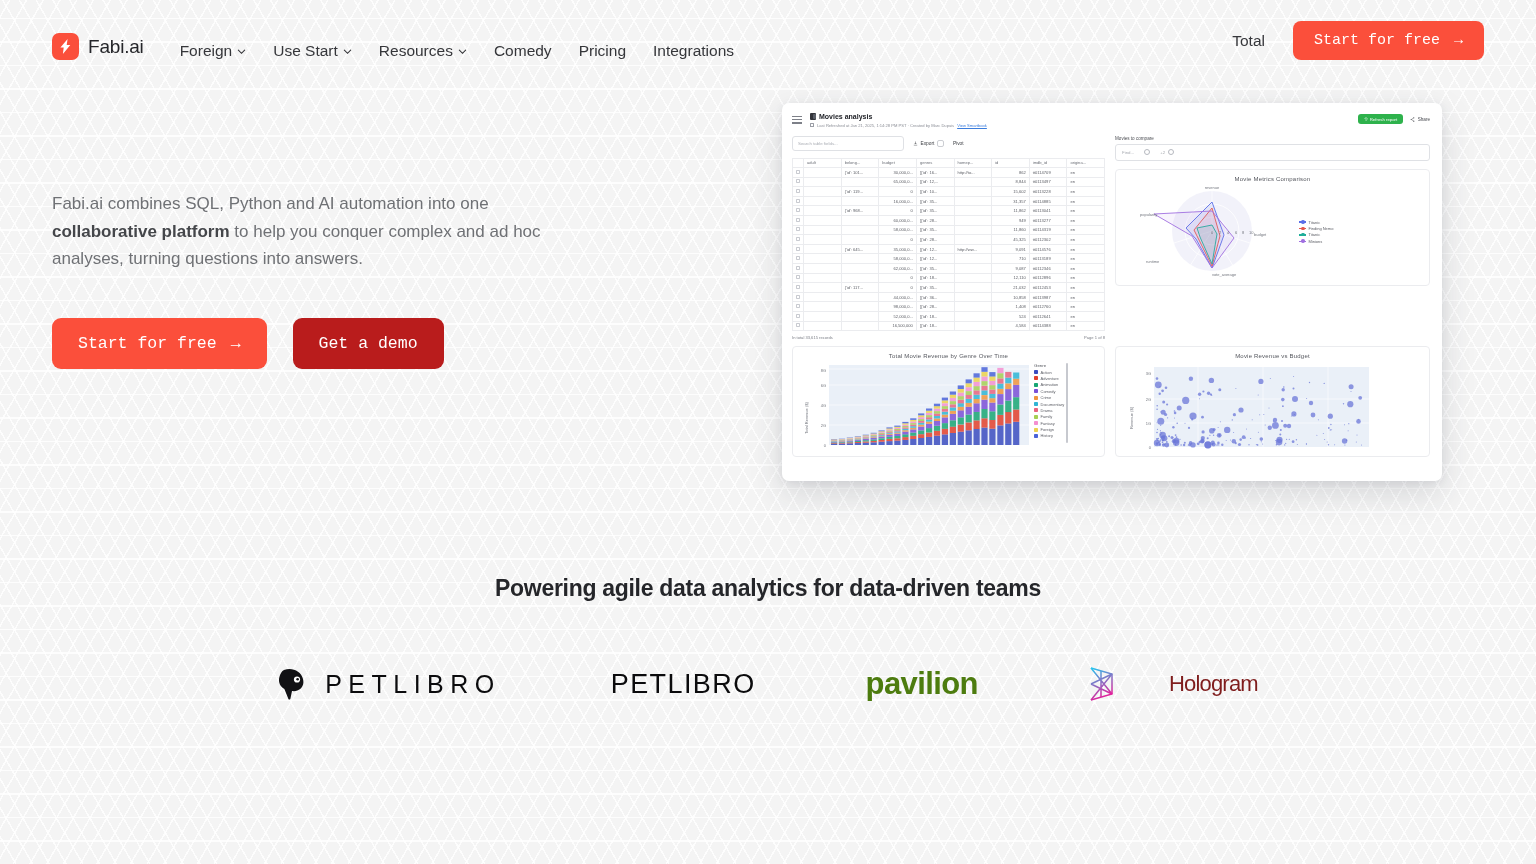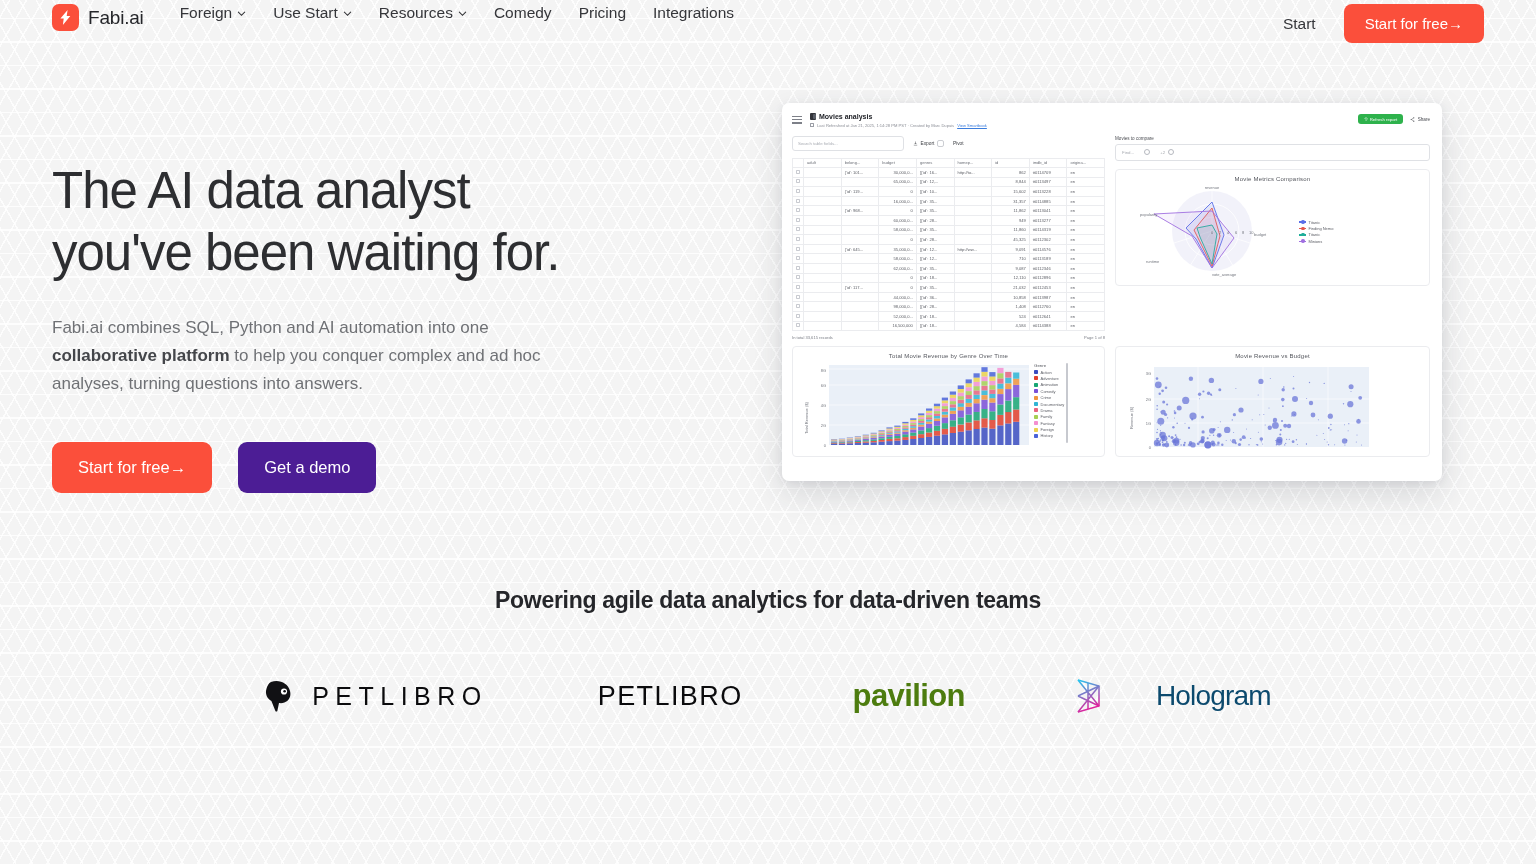--- a/index.html
+++ b/index.html
@@ -10,43 +10,43 @@
     background-image:
       repeating-linear-gradient(60deg, rgba(255,255,255,0) 0 13px, rgba(255,255,255,.85) 13px 14.5px),
       repeating-linear-gradient(-60deg, rgba(255,255,255,0) 0 13px, rgba(255,255,255,.85) 13px 14.5px),
       repeating-linear-gradient(0deg, rgba(255,255,255,0) 0 22px, rgba(255,255,255,.85) 22px 23.5px);
     color:#2f3033;
     overflow:hidden;
     position:relative;
   }
 
   
-  .header { height:72px; display:flex; align-items:flex-start; padding:4px 52px; }
+  .header { height:72px; display:flex; align-items:flex-end; padding:12px 52px; }
   .brand { display:flex; align-items:center; gap:9px; margin-right:36px; }
   .brand-mark {
     width:27px; height:27px; border-radius:7px; background:#fb4f3b;
     display:flex; align-items:center; justify-content:center;
   }
   .brand-mark svg { display:block; }
   .brand-name { font-size:19px; color:#25262a; letter-spacing:-.2px; }
   .nav { display:flex; align-items:center; gap:27px; }
   .nav-item {
     display:flex; align-items:center; gap:5px;
     font-size:15.5px; color:#35363a; cursor:pointer; white-space:nowrap;
   }
   .caret { width:9px; height:9px; display:block; }
   .header-right { margin-left:auto; display:flex; align-items:center; gap:28px; }
   .login { font-size:15.5px; color:#35363a; cursor:pointer; }
   .btn {
     border:none; border-radius:8px; cursor:pointer;
-    font-family:Liberation Sans, sans-serif; display:inline-flex; align-items:center; gap:0;
+    font-family:Liberation Mono, monospace; display:inline-flex; align-items:center; gap:14px;
     white-space:nowrap;
   }
   .btn-primary { background:#fb4f3b; color:#fff; }
-  .btn-blue { background:#4c1d95; color:#fff; }
+  .btn-blue { background:#b91c1c; color:#fff; }
   .btn-header { padding:11px 21px; font-size:15px; }
 
   
   .hero { display:flex; padding:28px 52px 0 52px; gap:30px; }
   .hero-left { width:700px; padding-top:60px; }
   h1 {
     font-size:51px; font-weight:300; line-height:1.22;
     letter-spacing:-1px; color:#2d2e31;
   }
   .hero-sub {
@@ -133,21 +133,21 @@
   .logos-title { font-size:23px; font-weight:700; color:#25262a; letter-spacing:-.3px; }
   .logos-row {
     margin-top:62px; display:flex; align-items:center;
     justify-content:center; gap:110px;
   }
   .logo { display:flex; align-items:center; gap:11px; }
   .logo-text { font-weight:400; color:#0b0b0d; }
   .petlibro-text { font-size:25px; letter-spacing:6.5px; }
   .revolve-text { font-size:27px; letter-spacing:1.4px; }
   .pavilion-text { font-size:31px; color:#4d7c0f; letter-spacing:-.6px; font-weight:700; }
-  .hologram-text { font-size:28px; color:#0c4a6e; font-weight:400; letter-spacing:-.8px;margin-left:40px; }
+  .hologram-text { font-size:22px; color:#7f1d1d; font-weight:400; letter-spacing:-.8px;margin-left:40px; }
 </style>
 </head>
 <body>
 
 <div class="header">
   <div class="brand">
     <span class="brand-mark">
       <svg width="13" height="15" viewBox="0 0 13 15">
           <path d="M8.6 0 1.4 8.6h3.3L3.9 15 11.3 6.1H7.7L8.6 0z" fill="#fff"></path>
         </svg>
@@ -173,34 +173,30 @@
       <svg class="caret" viewBox="0 0 10 10">
           <path d="M1.5 3.5 5 7l3.5-3.5" fill="none" stroke="#35363a" stroke-width="1.2" stroke-linecap="round"></path>
         </svg>
     </span>
     <span class="nav-item">Comedy</span>
     <span class="nav-item">Pricing</span>
     <span class="nav-item">Integrations</span>
   </div>
 
   <div class="header-right">
-    <span class="login">Start</span>
+    <span class="login">Total</span>
     <button class="btn btn-primary btn-header">
       <span>Start for free</span>
       <span>→</span>
     </button>
   </div>
 </div>
 
 <div class="hero">
   <div class="hero-left">
-    <h1>
-      <span>The AI data analyst</span><br>
-      <span>you've been waiting for.</span>
-    </h1>
     <p class="hero-sub">
       <span>Fabi.ai combines SQL, Python and AI automation into one </span><b>collaborative platform</b><span> to help you conquer complex and ad hoc analyses, turning questions into answers.</span>
     </p>
     <div class="hero-ctas">
       <button class="btn btn-primary btn-hero">
         <span>Start for free</span>
         <span>→</span>
       </button>
       <button class="btn btn-blue btn-hero">
         <span>Get a demo</span>

